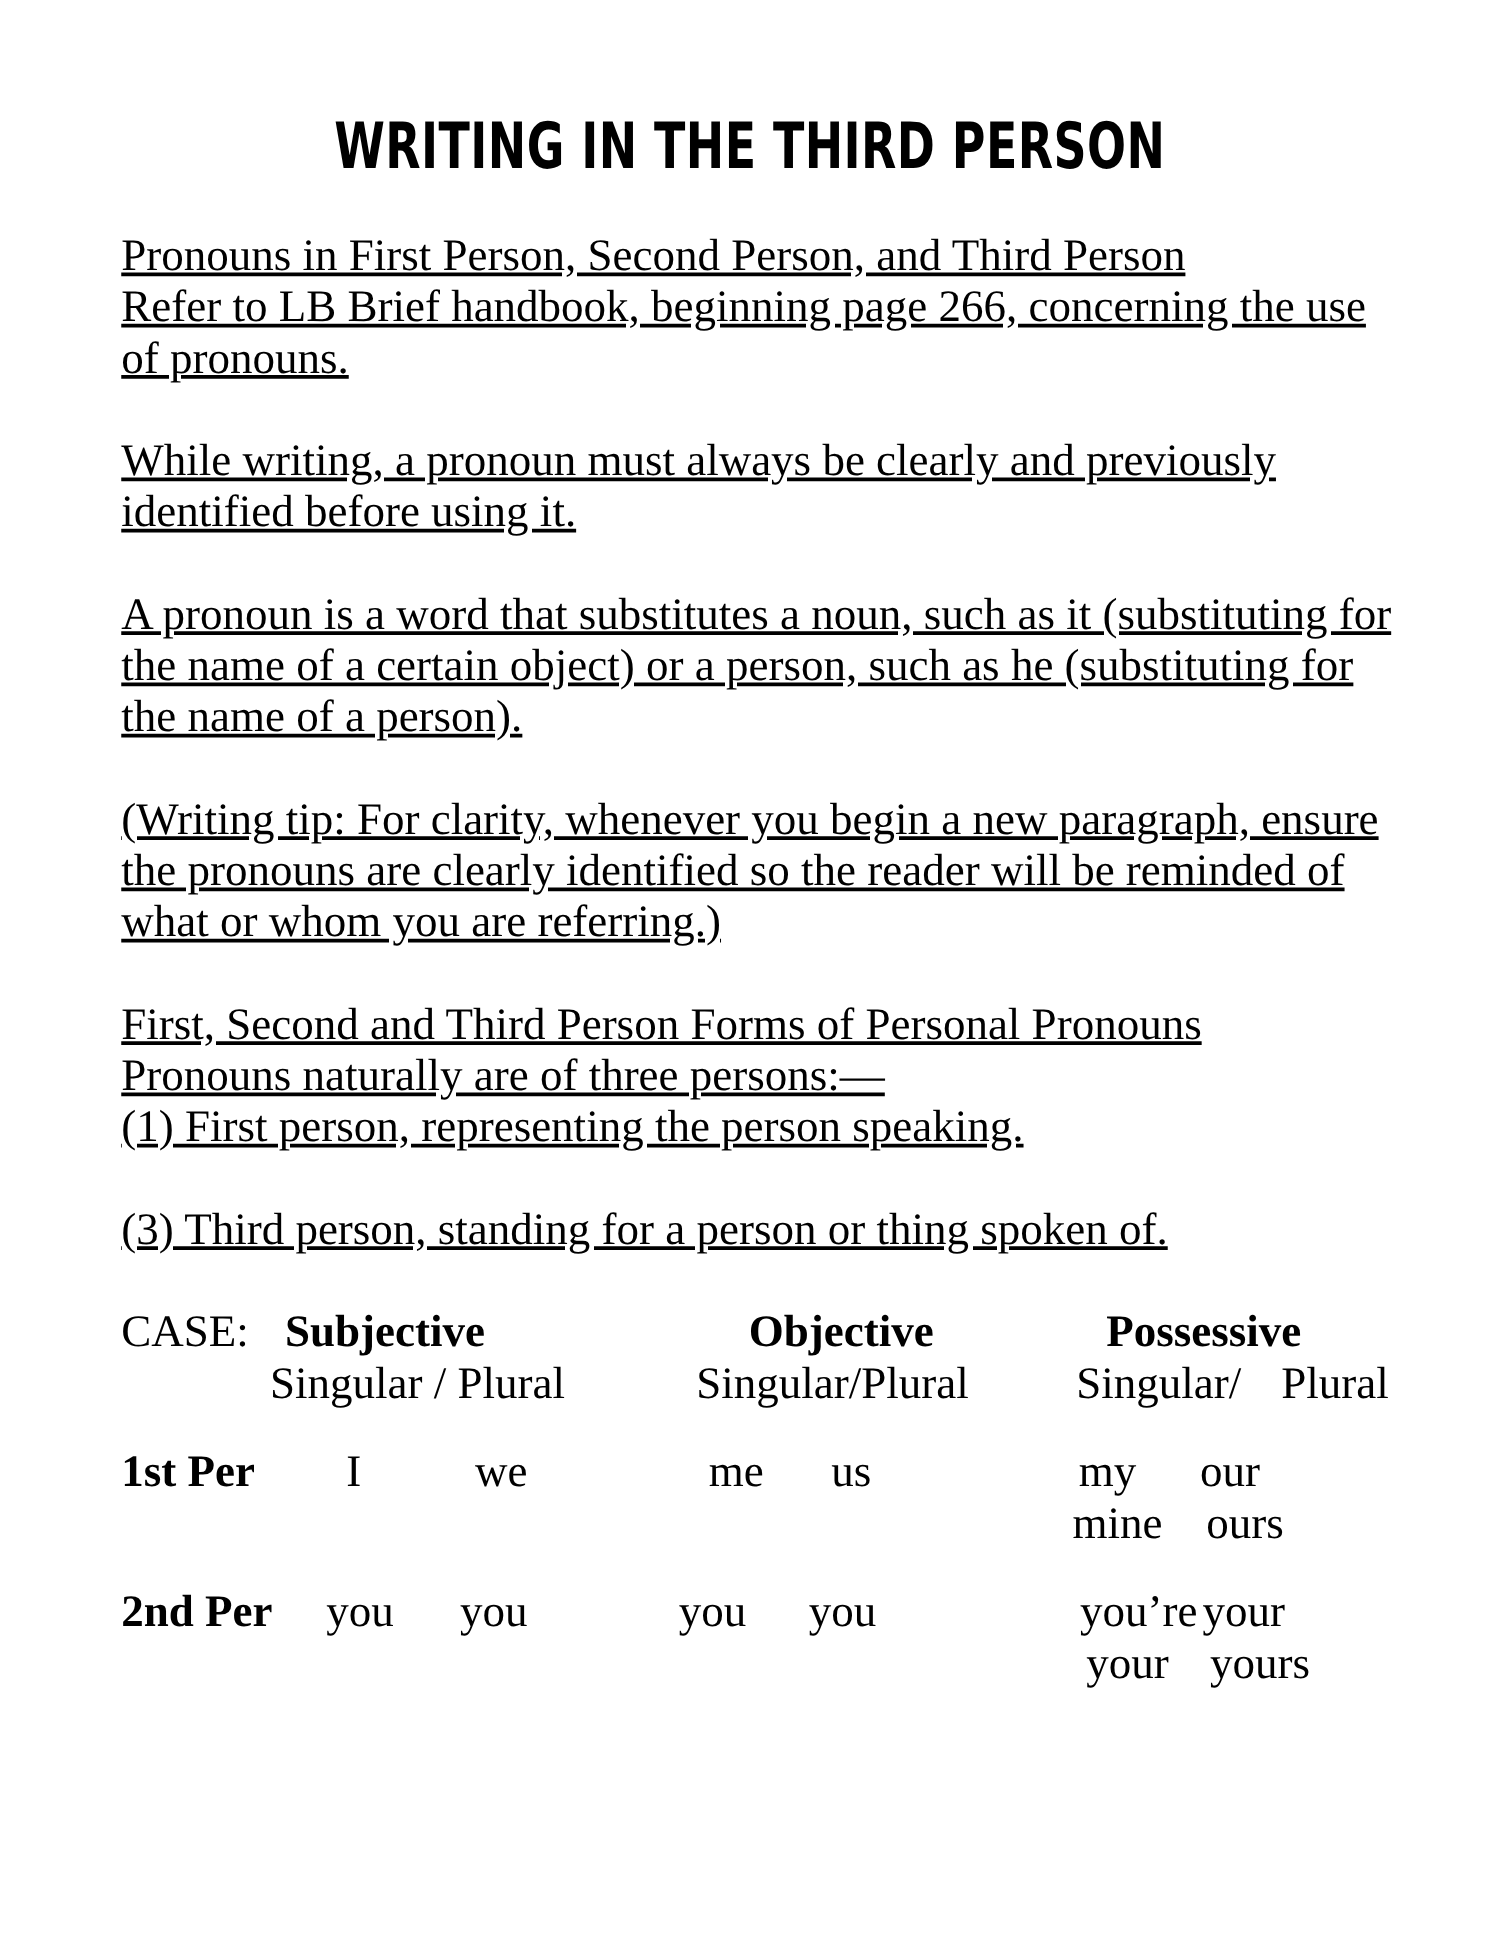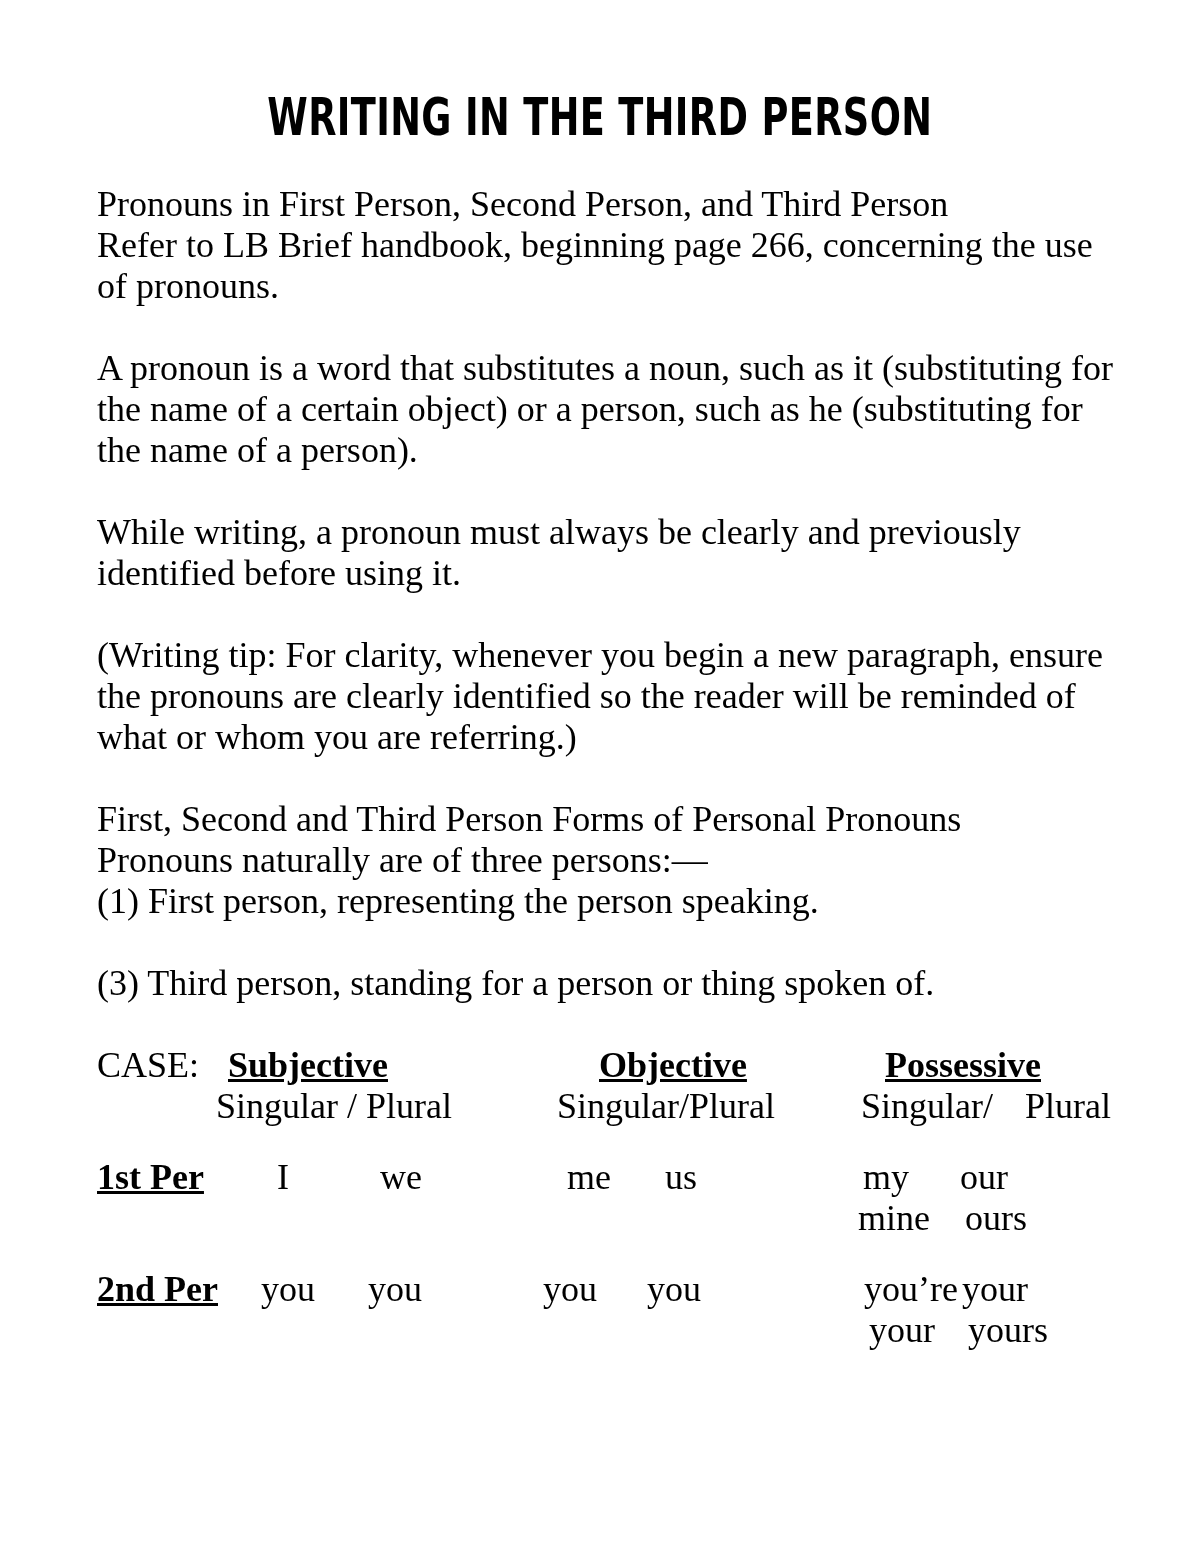--- a/index.html
+++ b/index.html
@@ -38,54 +38,55 @@
   }
   .content {
     position: absolute;
     left: 97px;
     top: 184px;
     width: 1080px;
   }
   .para {
     margin: 0 0 41px 0;
     white-space: pre-line;
+    text-decoration: underline;
   }
   .tline {
     position: relative;
     height: 41px;
     white-space: nowrap;
   }
   .tline span {
     position: absolute;
     top: 0;
   }
-  .b { font-weight: bold; text-decoration: underline; }
+  .b { font-weight: bold; }
   .gap-above { margin-top: 30px; }
 </style>
 </head>
 <body>
 
 <div class="page">
 
   <div class="title-wrap">
     <span class="doc-title">WRITING IN THE THIRD PERSON</span>
   </div>
 
   <div class="content">
 
     <p class="para">Pronouns in First Person, Second Person, and Third Person
 Refer to LB Brief handbook, beginning page 266, concerning the use
 of pronouns.</p>
 
+    <p class="para">While writing, a pronoun must always be clearly and previously
+identified before using it.</p>
+
     <p class="para">A pronoun is a word that substitutes a noun, such as it (substituting for
 the name of a certain object) or a person, such as he (substituting for
 the name of a person).</p>
-
-    <p class="para">While writing, a pronoun must always be clearly and previously
-identified before using it.</p>
 
     <p class="para">(Writing tip: For clarity, whenever you begin a new paragraph, ensure
 the pronouns are clearly identified so the reader will be reminded of
 what or whom you are referring.)</p>
 
     <p class="para">First, Second and Third Person Forms of Personal Pronouns
 Pronouns naturally are of three persons:—
 (1) First person, representing the person speaking.</p>
 
 

